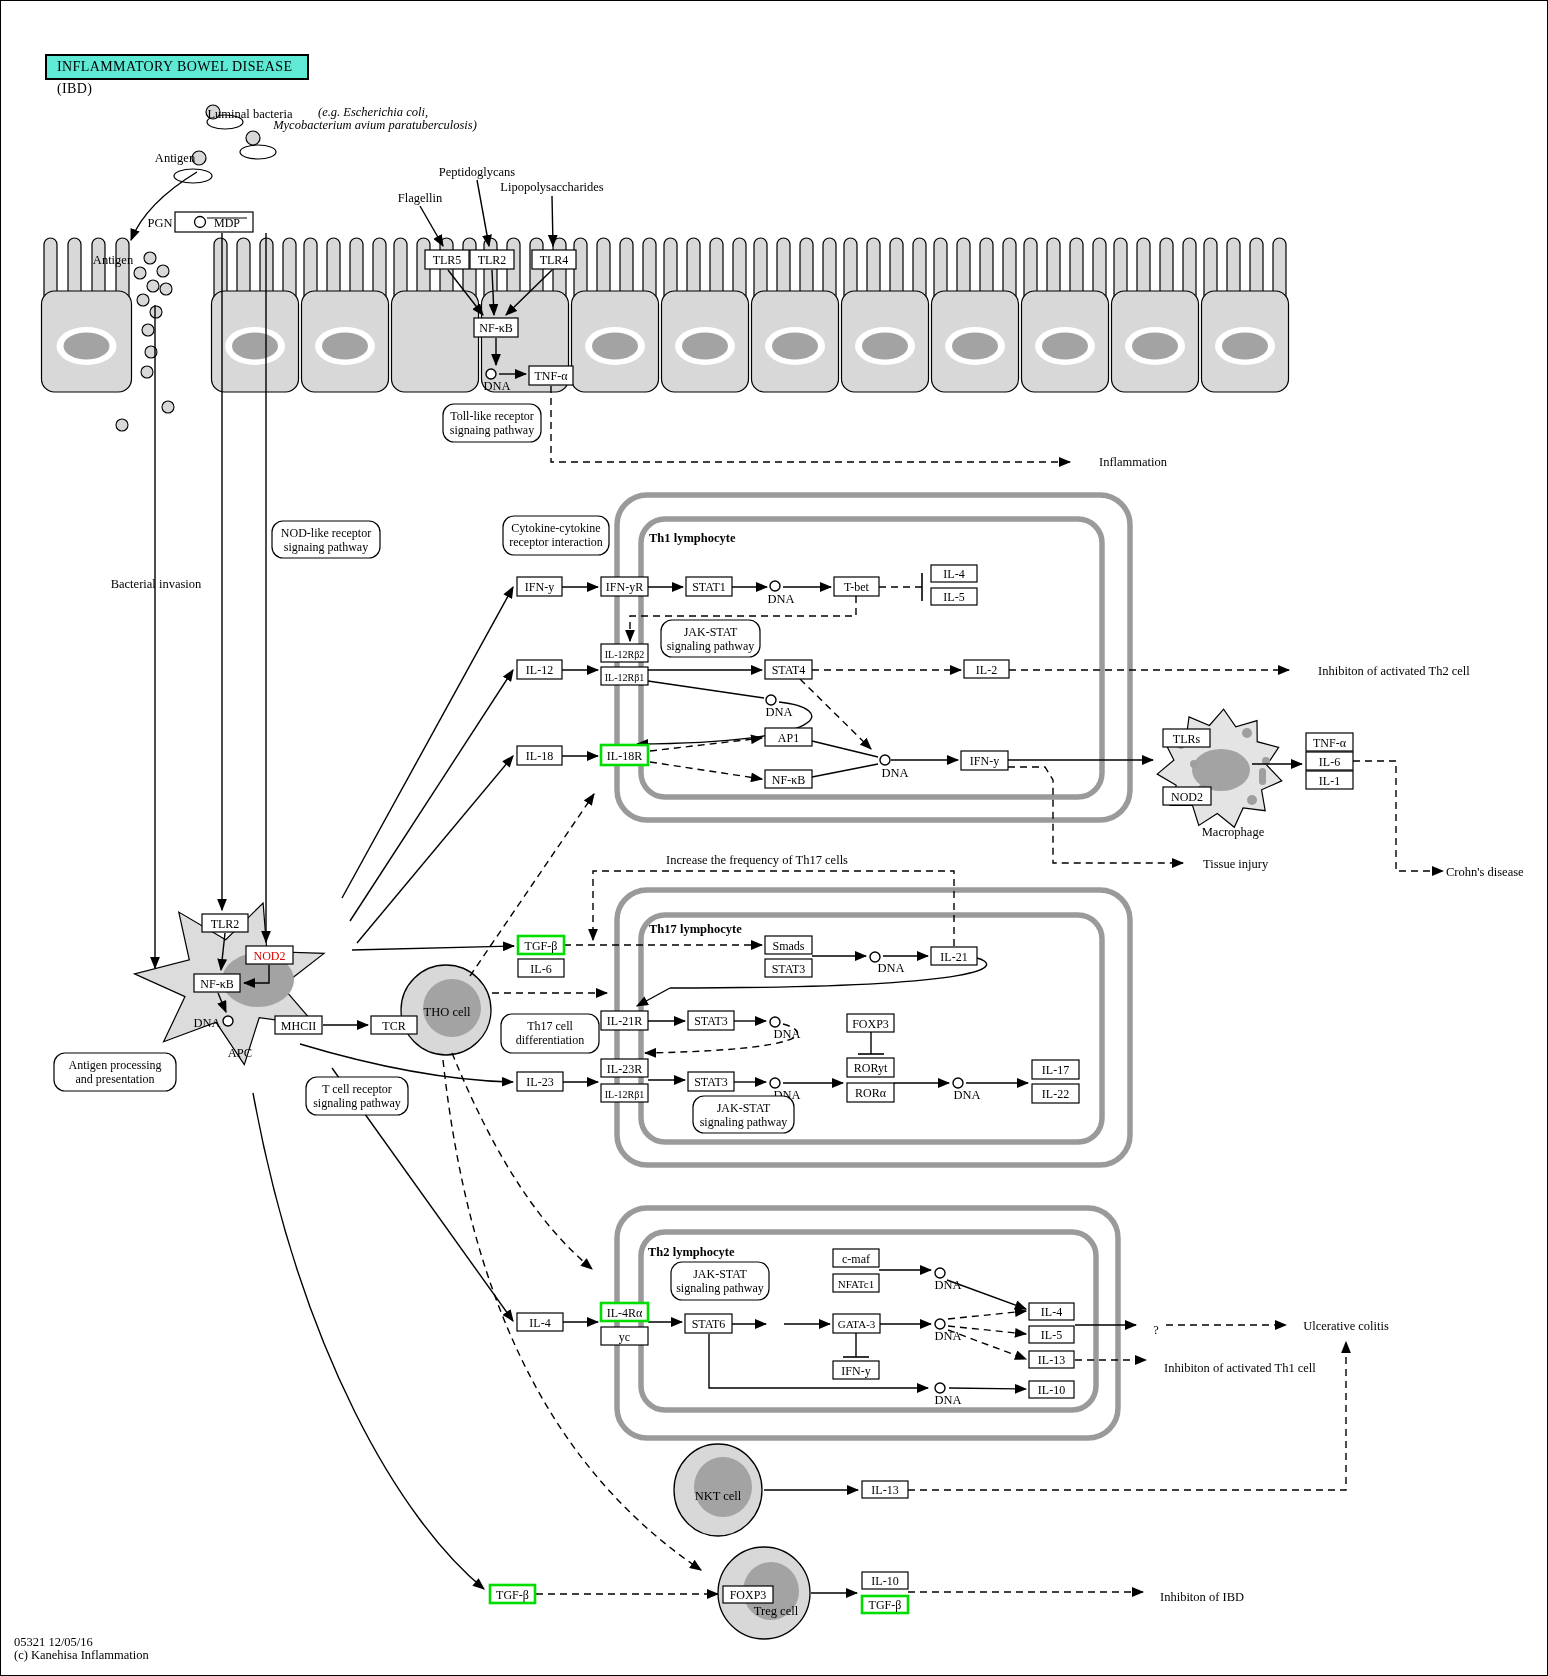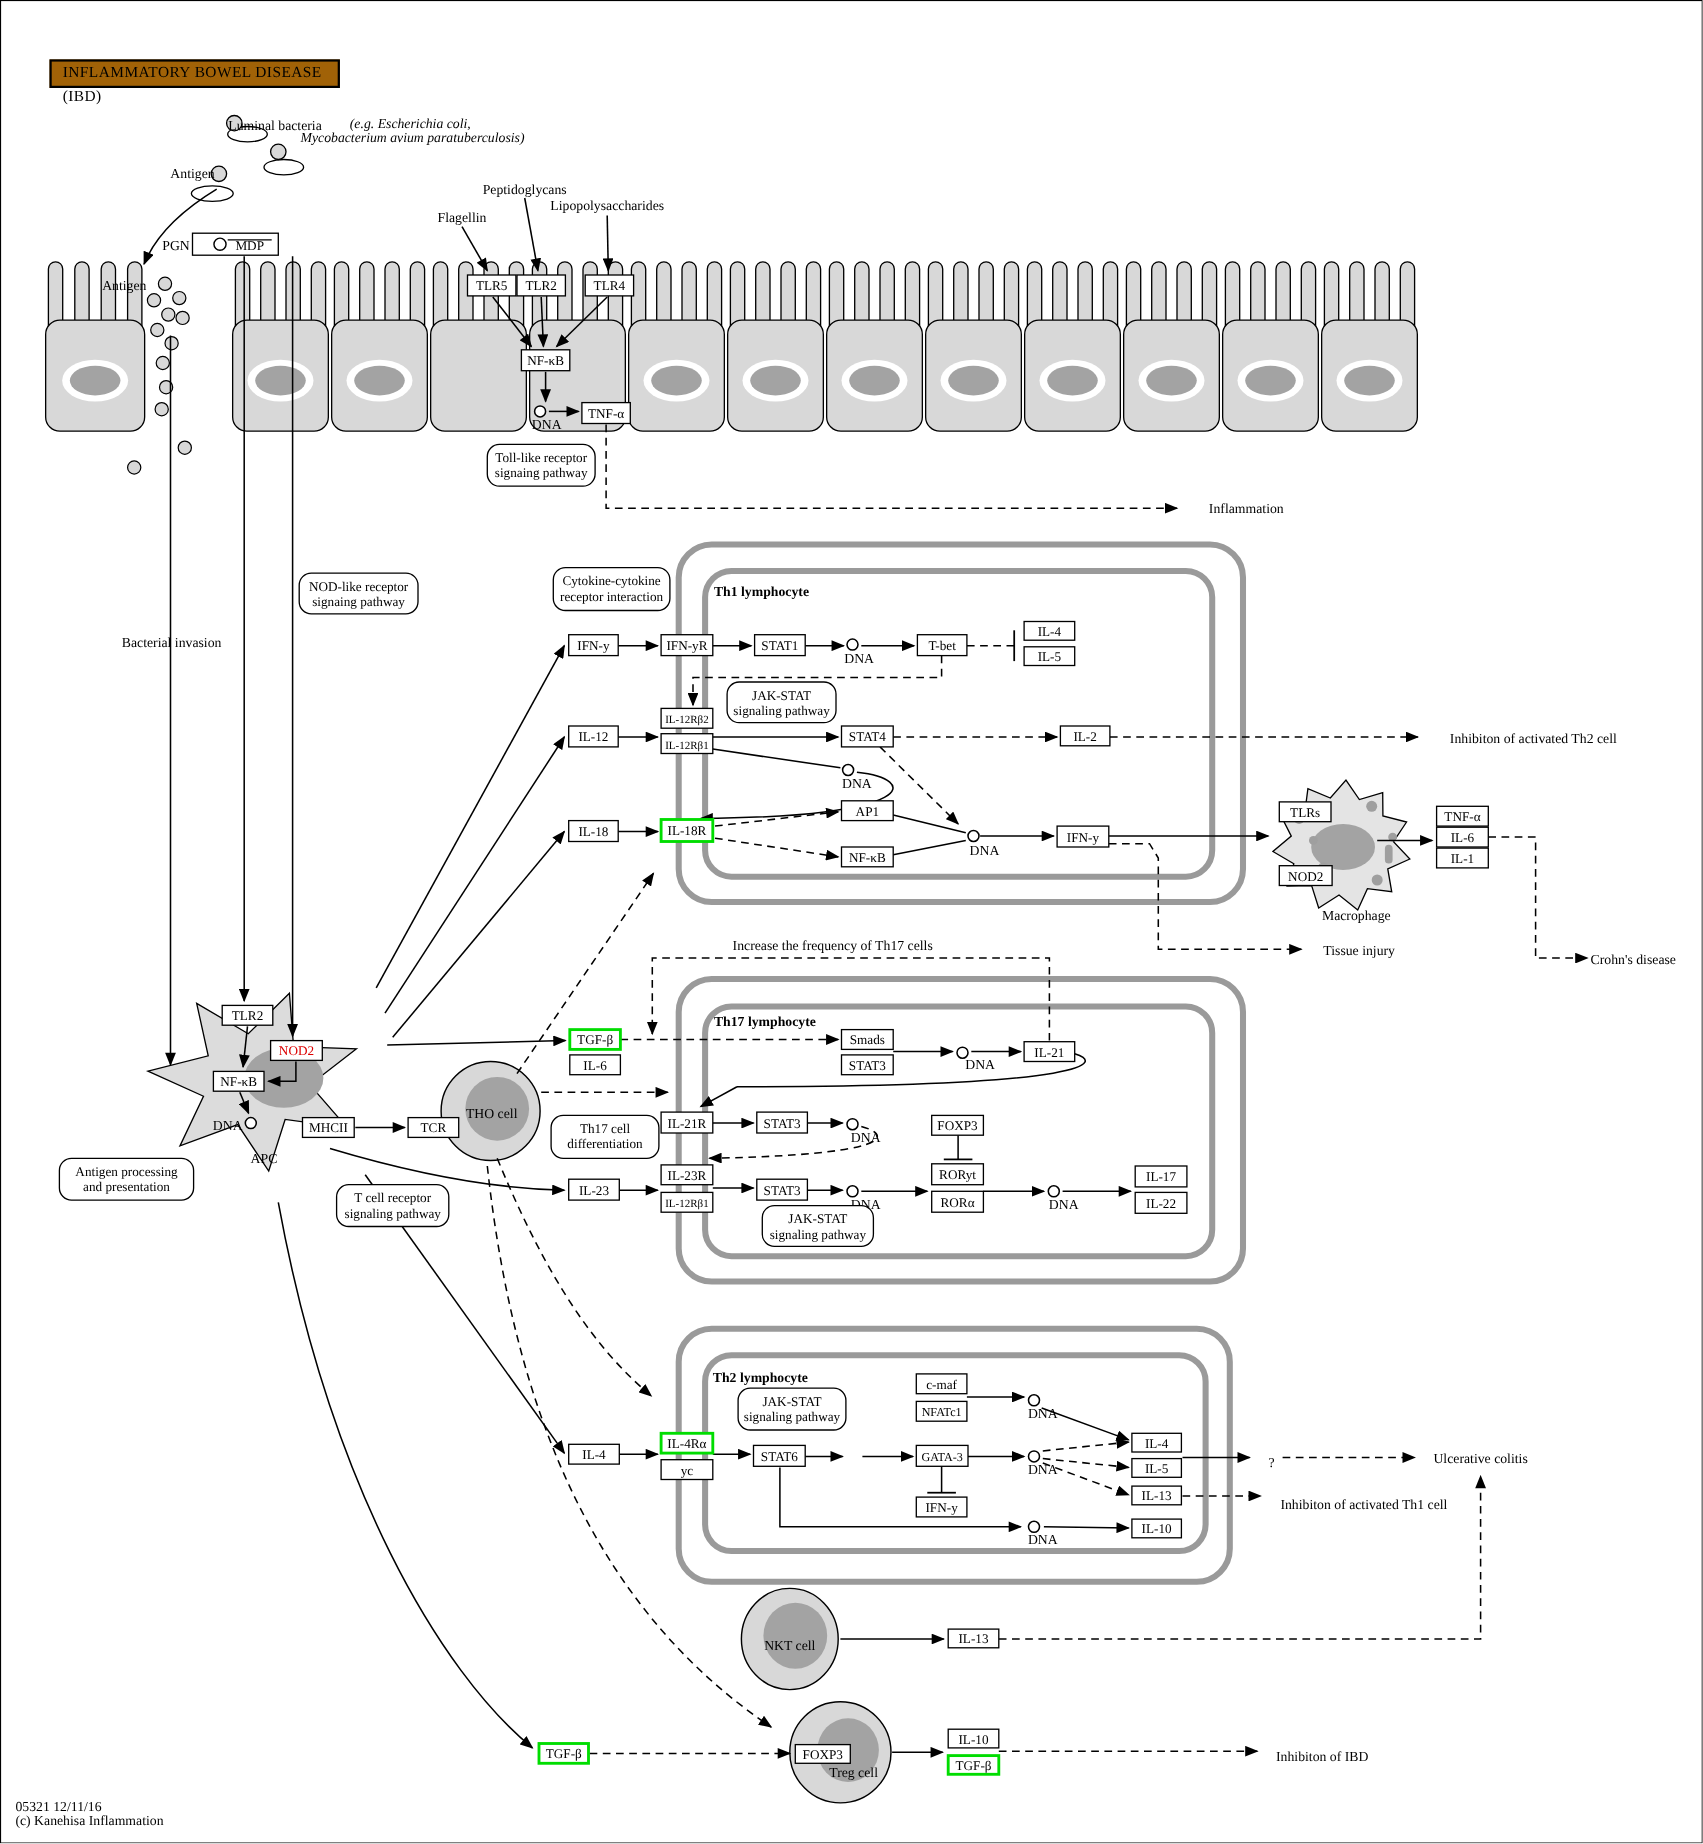--- a/index.html
+++ b/index.html
@@ -1,19 +1,19 @@
 <!DOCTYPE html>
 <html><head>
 <meta charset="utf-8">
 <style>
   html,body{margin:0;padding:0;background:#fff;}
   #canvas{position:relative;width:1548px;height:1676px;background:#fff;font-family:"Liberation Serif",serif;}
   #diagram{position:absolute;left:0;top:0;}
   #title-box{position:absolute;left:45px;top:54px;width:250px;height:22px;border:2px solid #000;
-             font-size:14px;line-height:22px;padding-left:10px;letter-spacing:.4px;color:#000;background:#a16207;}
+             font-size:14px;line-height:22px;padding-left:10px;letter-spacing:.4px;color:#000;background:#5eead4;}
   #footer{position:absolute;left:14px;top:1636px;font-size:12.5px;color:#000;line-height:13px;}
 </style>
 </head>
 <body>
 
 <div id="canvas">
   <svg id="diagram" width="1548" height="1676" viewBox="0 0 1548 1676">
       <defs>
         <marker id="arr" viewBox="0 0 10 8" refX="9" refY="4" markerWidth="9" markerHeight="7" orient="auto-start-reverse">
           <path d="M0,0 L10,4 L0,8 z" fill="#000000"></path>
@@ -661,16 +661,16 @@
       <text x="1346" y="1330" text-anchor="middle" font-size="12.5" fill="#000000" font-weight="normal" font-style="normal">Ulcerative colitis</text>
       <text x="1164" y="1372" text-anchor="start" font-size="12.5" fill="#000000" font-weight="normal" font-style="normal">Inhibiton of activated Th1 cell</text>
       <text x="718" y="1500" text-anchor="middle" font-size="12.5" fill="#000000" font-weight="normal" font-style="normal">NKT cell</text>
       <text x="776" y="1615" text-anchor="middle" font-size="12.5" fill="#000000" font-weight="normal" font-style="normal">Treg cell</text>
       <text x="1160" y="1601" text-anchor="start" font-size="12.5" fill="#000000" font-weight="normal" font-style="normal">Inhibiton of IBD</text>
     </svg>
   <div id="title-box">
     <span>INFLAMMATORY BOWEL DISEASE (IBD)</span>
   </div>
   <div id="footer">
-    <div>05321 12/11/16</div>
+    <div>05321 12/05/16</div>
     <div>(c) Kanehisa Inflammation</div>
   </div>
 </div>
 
 </body></html>

